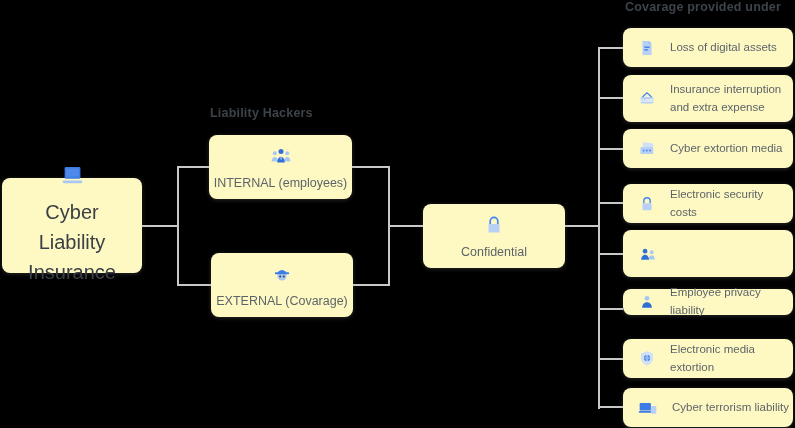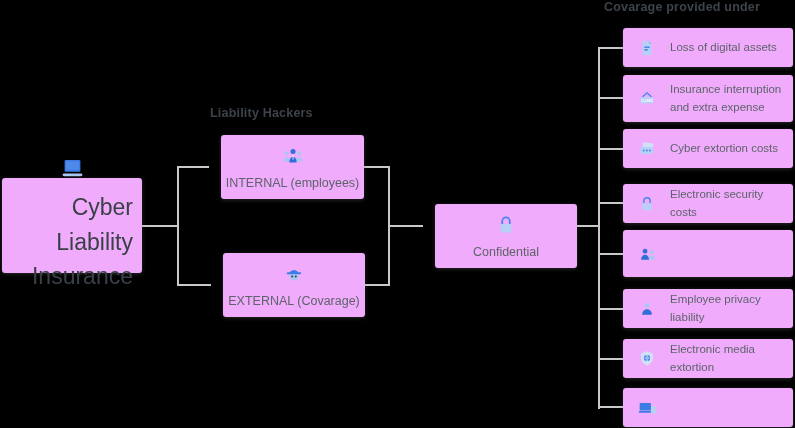--- a/index.html
+++ b/index.html
@@ -2,33 +2,33 @@
 <html><head>
 <meta charset="utf-8">
 <style>
   html,body { margin:0; padding:0; background:#000; }
   .stage {
     position:relative; width:795px; height:428px;
     background:#000000; overflow:hidden;
     font-family:"Liberation Sans","DejaVu Sans",sans-serif;
   }
   .node {
-    position:absolute; background:#f0abfc; border-radius:3px;
+    position:absolute; background:#fef9c3; border-radius:8px;
     box-shadow:0 1px 4px rgba(120,120,120,0.35);
   }
   .line { position:absolute; background:#c9c9c9; }
   .heading {
     position:absolute; font-size:12.5px; font-weight:700; color:#3d4349;
     letter-spacing:0.2px; white-space:nowrap;
   }
-  .big-node { display:flex; flex-direction:column; align-items:center; justify-content:center;margin-left:12px; }
+  .big-node { display:flex; flex-direction:column; align-items:center; justify-content:center; }
   .big-node .lbl { font-size:12.5px; color:#5d6469; margin-top:8px; white-space:nowrap; }
   .root-node { display:flex; flex-direction:column; align-items:center; justify-content:center; }
   .root-node .lbl {
-    font-size:23px; color:#3a4046; margin-top:9px; text-align:right;
+    font-size:20px; color:#3a4046; margin-top:9px; text-align:center;
     width:122px; line-height:1.5;
   }
   .cov-node { display:flex; flex-direction:row; align-items:center; }
   .cov-node .ic { flex:0 0 auto; margin-left:14px; margin-right:13px; display:flex; }
   .cov-node .lbl { flex:1 1 auto; font-size:11.5px; color:#5d6469; line-height:1.55; padding-right:4px; }
   svg { display:block; }
 </style>
 </head>
 <body>
 
@@ -47,21 +47,21 @@
   <div class="line" style="left:600px;top:47px;width:23px;height:2px"></div>
   <div class="line" style="left:600px;top:97px;width:23px;height:2px"></div>
   <div class="line" style="left:600px;top:148px;width:23px;height:2px"></div>
   <div class="line" style="left:600px;top:202px;width:23px;height:2px"></div>
   <div class="line" style="left:600px;top:253px;width:23px;height:2px"></div>
   <div class="line" style="left:600px;top:308px;width:23px;height:2px"></div>
   <div class="line" style="left:600px;top:358px;width:23px;height:2px"></div>
   <div class="line" style="left:600px;top:406px;width:23px;height:2px"></div>
 
   <div class="heading" style="left:210px;top:106px">Liability Hackers</div>
-  <div class="heading" style="left:604px;top:0px">Covarage provided under</div>
+  <div class="heading" style="left:625px;top:0px">Covarage provided under</div>
 
   <div class="node root-node" style="left:2px;top:178px;width:140px;height:95px">
     <span>
       <svg width="27" height="24" viewBox="0 0 24 21">
         <rect x="5" y="2.5" width="14" height="10.5" rx="1.2" fill="#3d7ce5"></rect>
         <rect x="6.4" y="3.9" width="11.2" height="7.2" fill="#4f89ea"></rect>
         <rect x="3.2" y="14.4" width="17.6" height="2.6" rx="1.3" fill="#a9c7f3"></rect>
       </svg>
     </span>
     <div class="lbl">Cyber Liability Insurance</div>
@@ -131,21 +131,21 @@
   <div class="node cov-node" style="left:623px;top:129px;width:170px;height:39px">
     <span class="ic">
       <svg width="20" height="20" viewBox="0 0 24 24">
         <rect x="7" y="4.5" width="12.5" height="6" rx="1" fill="#cfe0f9" transform="rotate(9 13 7.5)"></rect>
         <rect x="4" y="9.5" width="15.5" height="8.5" rx="1.5" fill="#b8d0f6"></rect>
         <circle cx="8" cy="13.8" r="1.1" fill="#4285f4"></circle>
         <circle cx="11.8" cy="13.8" r="1.1" fill="#4285f4"></circle>
         <circle cx="15.6" cy="13.8" r="1.1" fill="#4285f4"></circle>
       </svg>
     </span>
-    <div class="lbl">Cyber extortion costs</div>
+    <div class="lbl">Cyber extortion media</div>
   </div>
 
   <div class="node cov-node" style="left:623px;top:184px;width:170px;height:39px">
     <span class="ic">
       <svg width="20" height="20" viewBox="0 0 22 24">
         <path d="M7.2 11V8.2a3.8 3.8 0 0 1 7.6 0V11" stroke="#4285f4" stroke-width="1.7" fill="none"></path>
         <rect x="5.5" y="11" width="11" height="8.6" rx="1.2" fill="#b8d0f6"></rect>
       </svg>
     </span>
     <div class="lbl">Electronic security costs</div>
@@ -155,21 +155,21 @@
     <span class="ic">
       <svg width="22" height="20" viewBox="0 0 26 24">
         <circle cx="17.5" cy="9.8" r="2.3" fill="#a9c7f3"></circle>
         <path d="M13.8 18.5c0-3 1.7-5 3.7-5s3.7 2 3.7 5z" fill="#a9c7f3"></path>
         <circle cx="9.5" cy="8.6" r="2.8" fill="#2f6fd6"></circle>
         <path d="M4.8 19c0-3.6 2.1-6.2 4.7-6.2s4.7 2.6 4.7 6.2z" fill="#2f6fd6"></path>
       </svg>
     </span>
   </div>
 
-  <div class="node cov-node" style="left:623px;top:289px;width:170px;height:39px">
+  <div class="node cov-node" style="left:623px;top:289px;width:170px;height:26px">
     <span class="ic">
       <svg width="20" height="20" viewBox="0 0 24 24">
         <circle cx="12" cy="7.6" r="2.9" fill="#a9c7f3"></circle>
         <path d="M6.2 18.8c0-3.7 2.6-6.4 5.8-6.4s5.8 2.7 5.8 6.4z" fill="#2f6fd6"></path>
       </svg>
     </span>
     <div class="lbl">Employee privacy liability</div>
   </div>
 
   <div class="node cov-node" style="left:623px;top:339px;width:170px;height:39px">
@@ -184,15 +184,16 @@
   </div>
 
   <div class="node cov-node" style="left:623px;top:388px;width:170px;height:39px">
     <span class="ic">
       <svg width="22" height="20" viewBox="0 0 26 24">
         <rect x="3" y="6" width="13.5" height="9" rx="1" fill="#3d7ce5"></rect>
         <rect x="1.8" y="15.6" width="15.8" height="2" rx="1" fill="#3d7ce5"></rect>
         <rect x="16.5" y="9.5" width="6.5" height="9.5" rx="1.2" fill="#b8d0f6"></rect>
       </svg>
     </span>
+    <div class="lbl">Cyber terrorism liability</div>
   </div>
 
 </div>
 
 </body></html>

